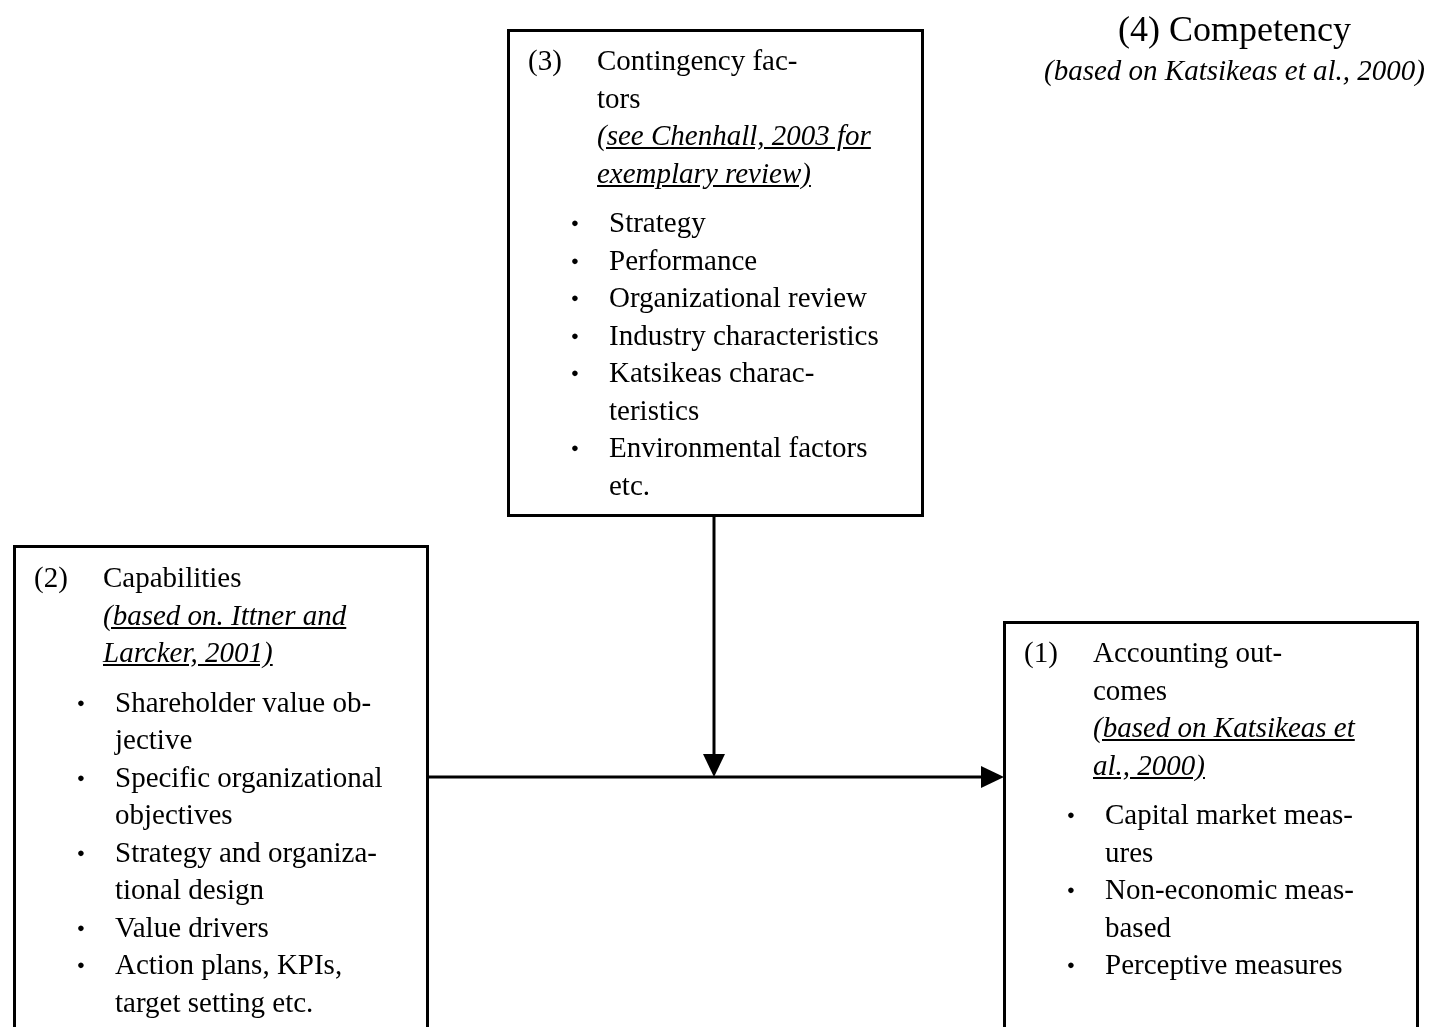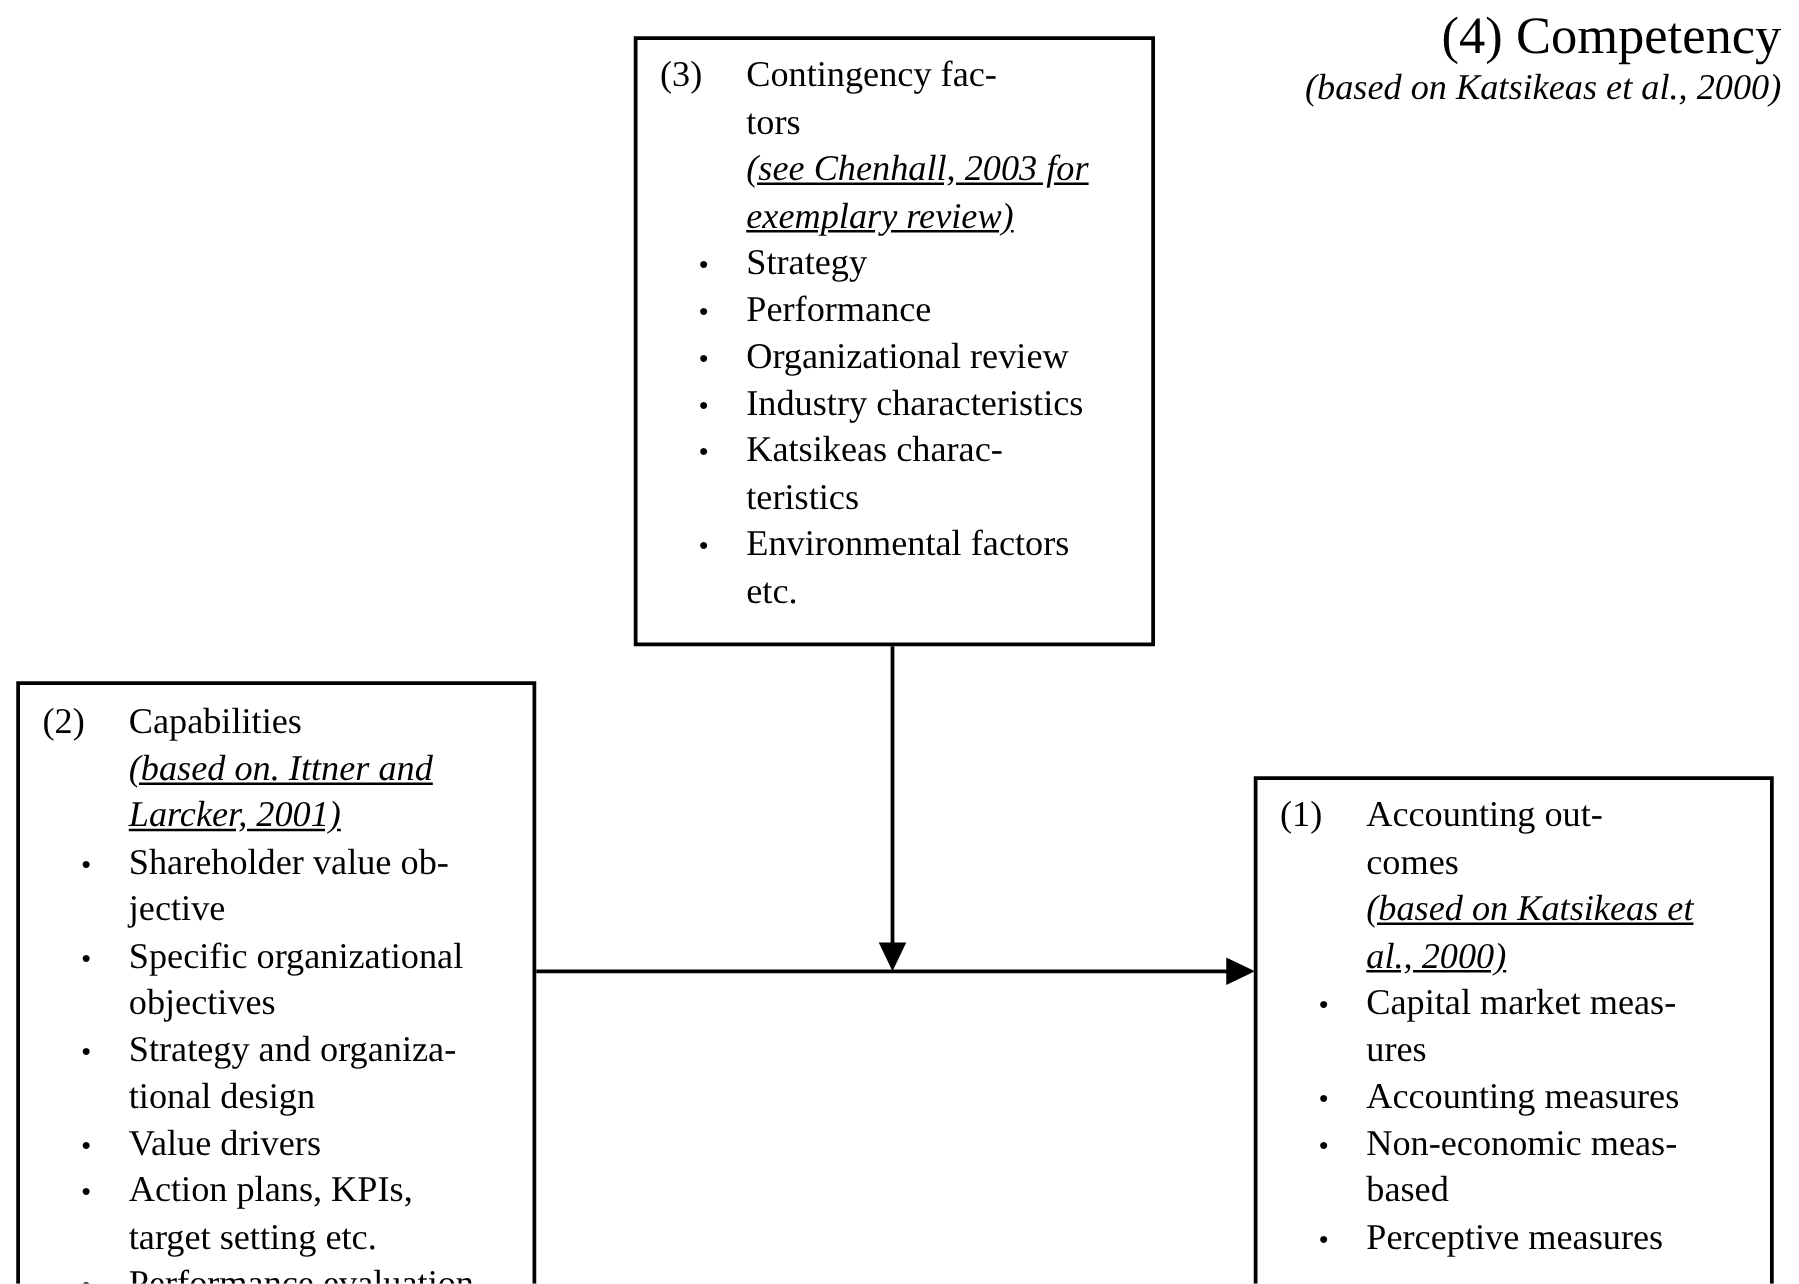--- a/index.html
+++ b/index.html
@@ -23,39 +23,39 @@
   }
   #box-contingency { left: 507px; top: 29px;  width: 417px; height: 488px; padding-top: 10px; }
   #box-capabilities { left: 13px;  top: 545px; width: 416px; height: 600px; padding-top: 11px; }
   #box-performance { left: 1003px; top: 621px; width: 416px; height: 520px; padding-top: 10px; }
 
   .head { display: flex; }
   .num { flex: 0 0 87px; padding-left: 18px; box-sizing: border-box; }
   .title { white-space: pre-line; }
   .citation { margin-left: 87px; font-style: italic; white-space: pre-line; text-decoration: underline; }
 
-  ul.bullets { list-style: none; margin: 0; padding: 0; }
+  ul.bullets { list-style: none; margin: 12px; padding: 0; }
   .bullets li { margin-left: 87px; position: relative; white-space: pre-line; }
   .bullets li::before {
     content: "●";
     font-size: 13px;
     line-height: 37.5px;
     position: absolute;
     left: -38px;
     top: 0;
   }
 
   
   .competency {
     position: absolute;
     top: 8px;
     right: 14px;
     text-align: right;
   }
-  .competency .comp-heading { font-size: 42px; line-height: 42px; }
+  .competency .comp-heading { font-size: 36px; line-height: 42px; text-align: center; }
   .competency .comp-citation { font-size: 29px; line-height: 40px; font-style: italic; }
 
   
   .arrows {
     position: absolute;
     left: 0; top: 0;
     width: 1439px; height: 1027px;
     pointer-events: none;
   }
 </style>
@@ -127,20 +127,19 @@
     <div class="head">
       <span class="num">(1)</span>
       <span class="title">Accounting out-
 comes</span>
     </div>
     <div class="citation">(based on Katsikeas et
 al., 2000)</div>
     <ul class="bullets">
         <li>Capital market meas-
 ures</li>
-        <li>Accounting measures</li>
         <li>Non-economic meas-
 based</li>
         <li>Perceptive measures</li>
       </ul>
   </div>
 
 </div>
 
 </body></html>

